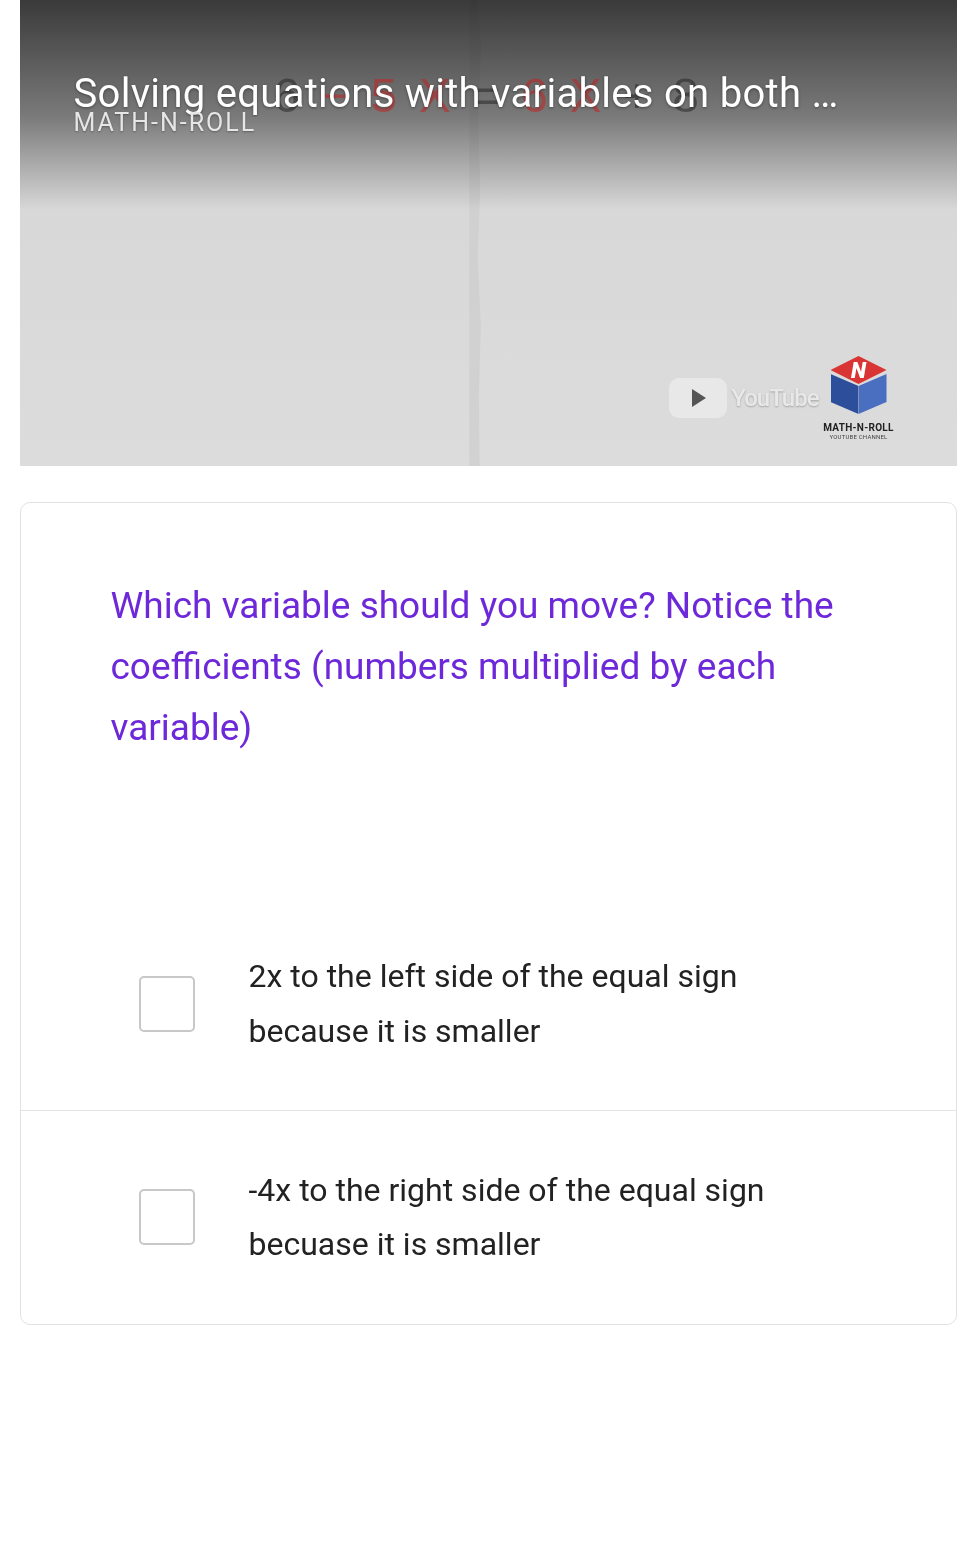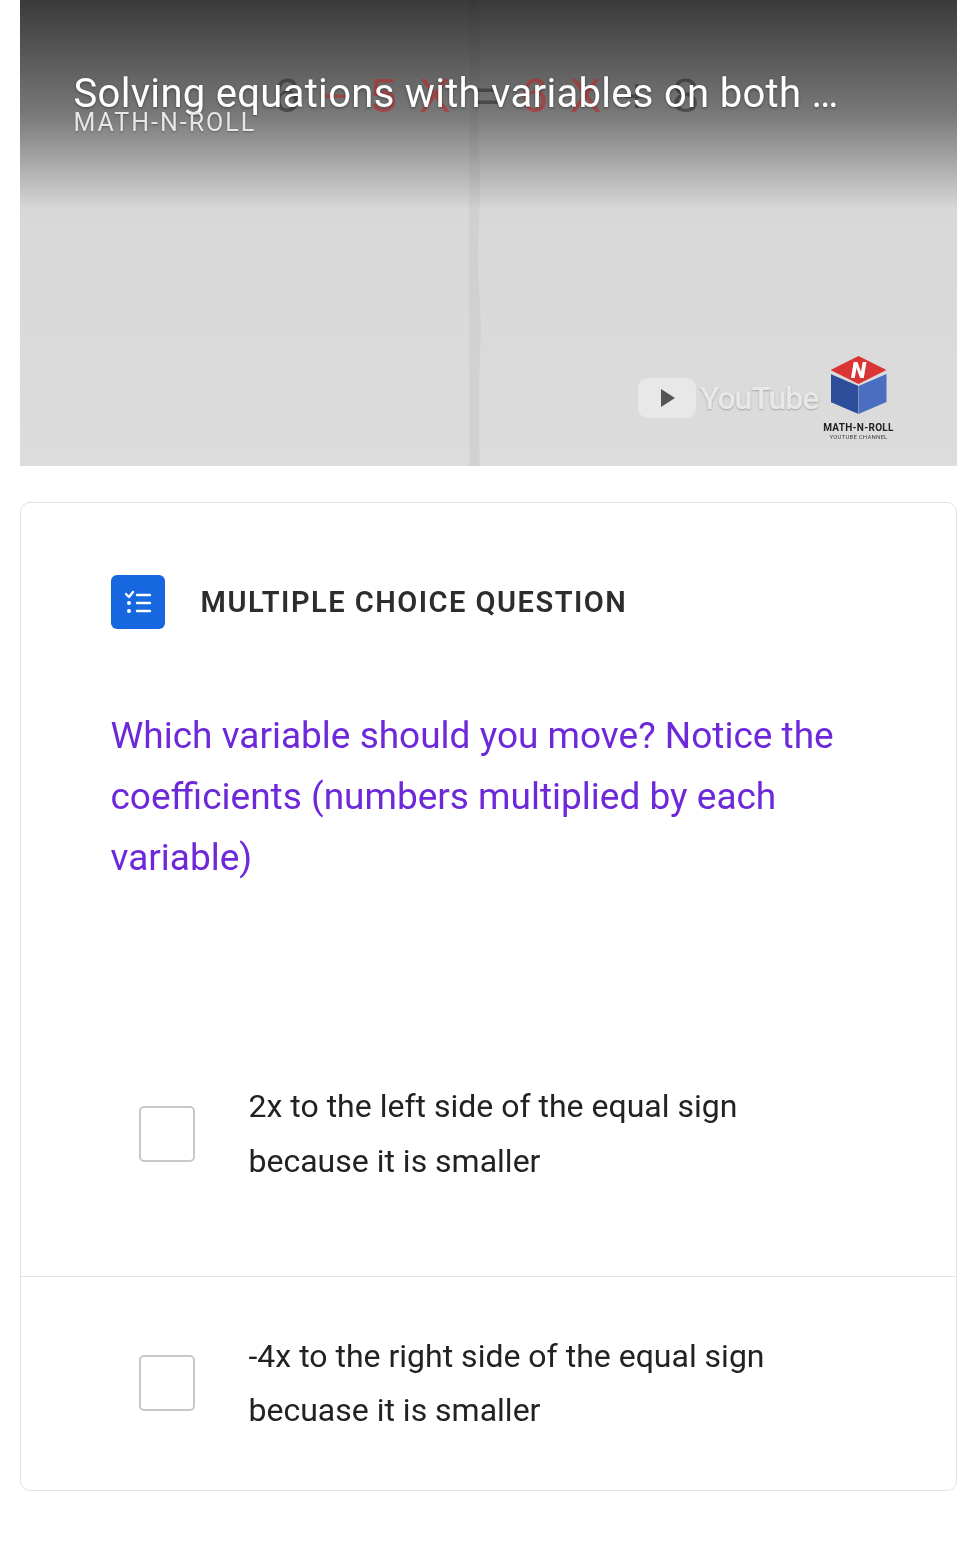--- a/index.html
+++ b/index.html
@@ -83,21 +83,21 @@
       content: '';
       position: absolute;
       top: 50%; left: 52%;
       transform: translate(-50%, -50%);
       border-left: 14px solid #555;
       border-top: 9px solid transparent;
       border-bottom: 9px solid transparent;
     }
     .yt-text {
       color: #e8e8e8;
-      font-size: 32px;
+      font-size: 24px;
       font-weight: 500;
       letter-spacing: -1px;
       text-shadow: 0 1px 2px rgba(0,0,0,0.25);
     }
     .channel-logo {
       position: absolute;
       bottom: 26px;
       right: 62px;
       text-align: center;
     }
@@ -190,21 +190,20 @@
     }
     .option-row {
       display: flex;
       align-items: center;
       gap: 54px;
       padding: 52px 118px;
       border-top: 1px solid transparent;
     }
     .option-row.with-border {
       border-top: 1px solid #e4e4e4;
-      margin-top: 36px;
     }
     .checkbox {
       width: 56px;
       height: 56px;
       border: 2px solid #c8c8c8;
       border-radius: 5px;
       flex-shrink: 0;
       background: #fff;
       cursor: pointer;
     }
@@ -238,33 +237,20 @@
       <div class="cube-left"></div>
       <div class="cube-right"></div>
       <div class="logo-letter">N</div>
     </div>
     <div class="logo-text">MATH-N-ROLL</div>
     <div class="logo-sub">YOUTUBE CHANNEL</div>
   </div>
 </div>
 
 <div class="question-card">
-  <div class="mcq-header">
-    <div class="mcq-icon">
-      <svg width="28" height="24" viewBox="0 0 28 24" fill="none">
-        <path d="M2 4 L5 7 L9 2" stroke="#fff" stroke-width="2.4" fill="none" stroke-linecap="round" stroke-linejoin="round"></path>
-        <line x1="13" y1="5" x2="26" y2="5" stroke="#fff" stroke-width="2.4" stroke-linecap="round"></line>
-        <circle cx="5" cy="13" r="2" fill="#fff"></circle>
-        <line x1="13" y1="13" x2="26" y2="13" stroke="#fff" stroke-width="2.4" stroke-linecap="round"></line>
-        <circle cx="5" cy="21" r="2" fill="#fff"></circle>
-        <line x1="13" y1="21" x2="26" y2="21" stroke="#fff" stroke-width="2.4" stroke-linecap="round"></line>
-      </svg>
-    </div>
-    <div class="mcq-label">MULTIPLE CHOICE QUESTION</div>
-  </div>
 
   <div class="question-text">Which variable should you move? Notice the coefficients (numbers multiplied by each variable)</div>
 
   <div class="option-row">
     <div class="checkbox"></div>
     <div class="option-text">2x to the left side of the equal sign because it is smaller</div>
   </div>
 
   <div class="option-row with-border">
     <div class="checkbox"></div>

